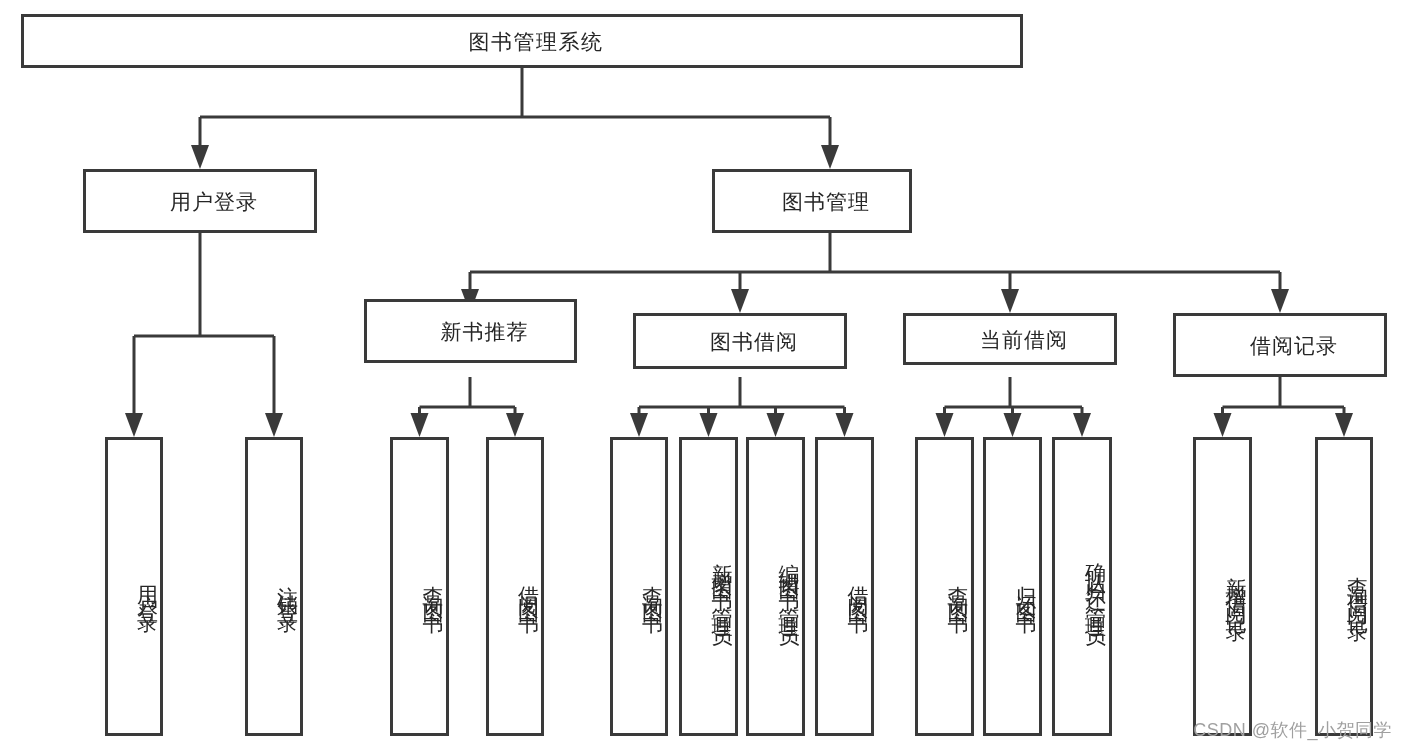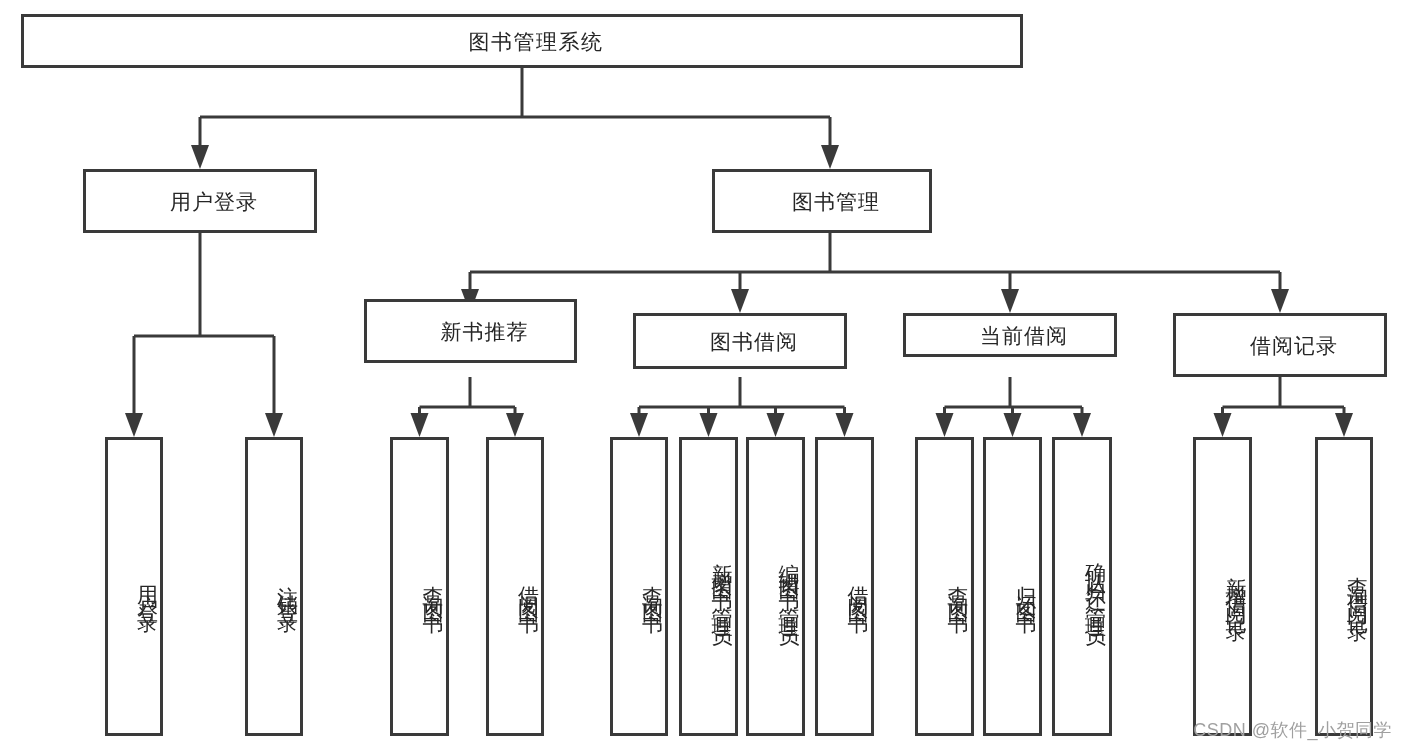--- a/index.html
+++ b/index.html
@@ -102,31 +102,31 @@
     </g>
   </svg>
 
   <div class="node root" style="left:21px;top:14px;width:1002px;height:54px">
     <span class="label">图书管理系统</span>
   </div>
 
   <div class="node" style="left:83px;top:169px;width:234px;height:64px">
     <span class="label">用户登录</span>
   </div>
-  <div class="node" style="left:712px;top:169px;width:220px;height:64px">
+  <div class="node" style="left:712px;top:169px;width:200px;height:64px">
     <span class="label">图书管理</span>
   </div>
 
   <div class="node" style="left:364px;top:299px;width:213px;height:64px">
     <span class="label">新书推荐</span>
   </div>
   <div class="node" style="left:633px;top:313px;width:214px;height:56px">
     <span class="label">图书借阅</span>
   </div>
-  <div class="node" style="left:903px;top:313px;width:214px;height:44px">
+  <div class="node" style="left:903px;top:313px;width:214px;height:52px">
     <span class="label">当前借阅</span>
   </div>
   <div class="node" style="left:1173px;top:313px;width:214px;height:64px">
     <span class="label">借阅记录</span>
   </div>
 
   <div class="node v" style="left:105px;top:437px;width:58px;height:299px">
     <span class="label">用户登录</span>
   </div>
   <div class="node v" style="left:245px;top:437px;width:58px;height:299px">

